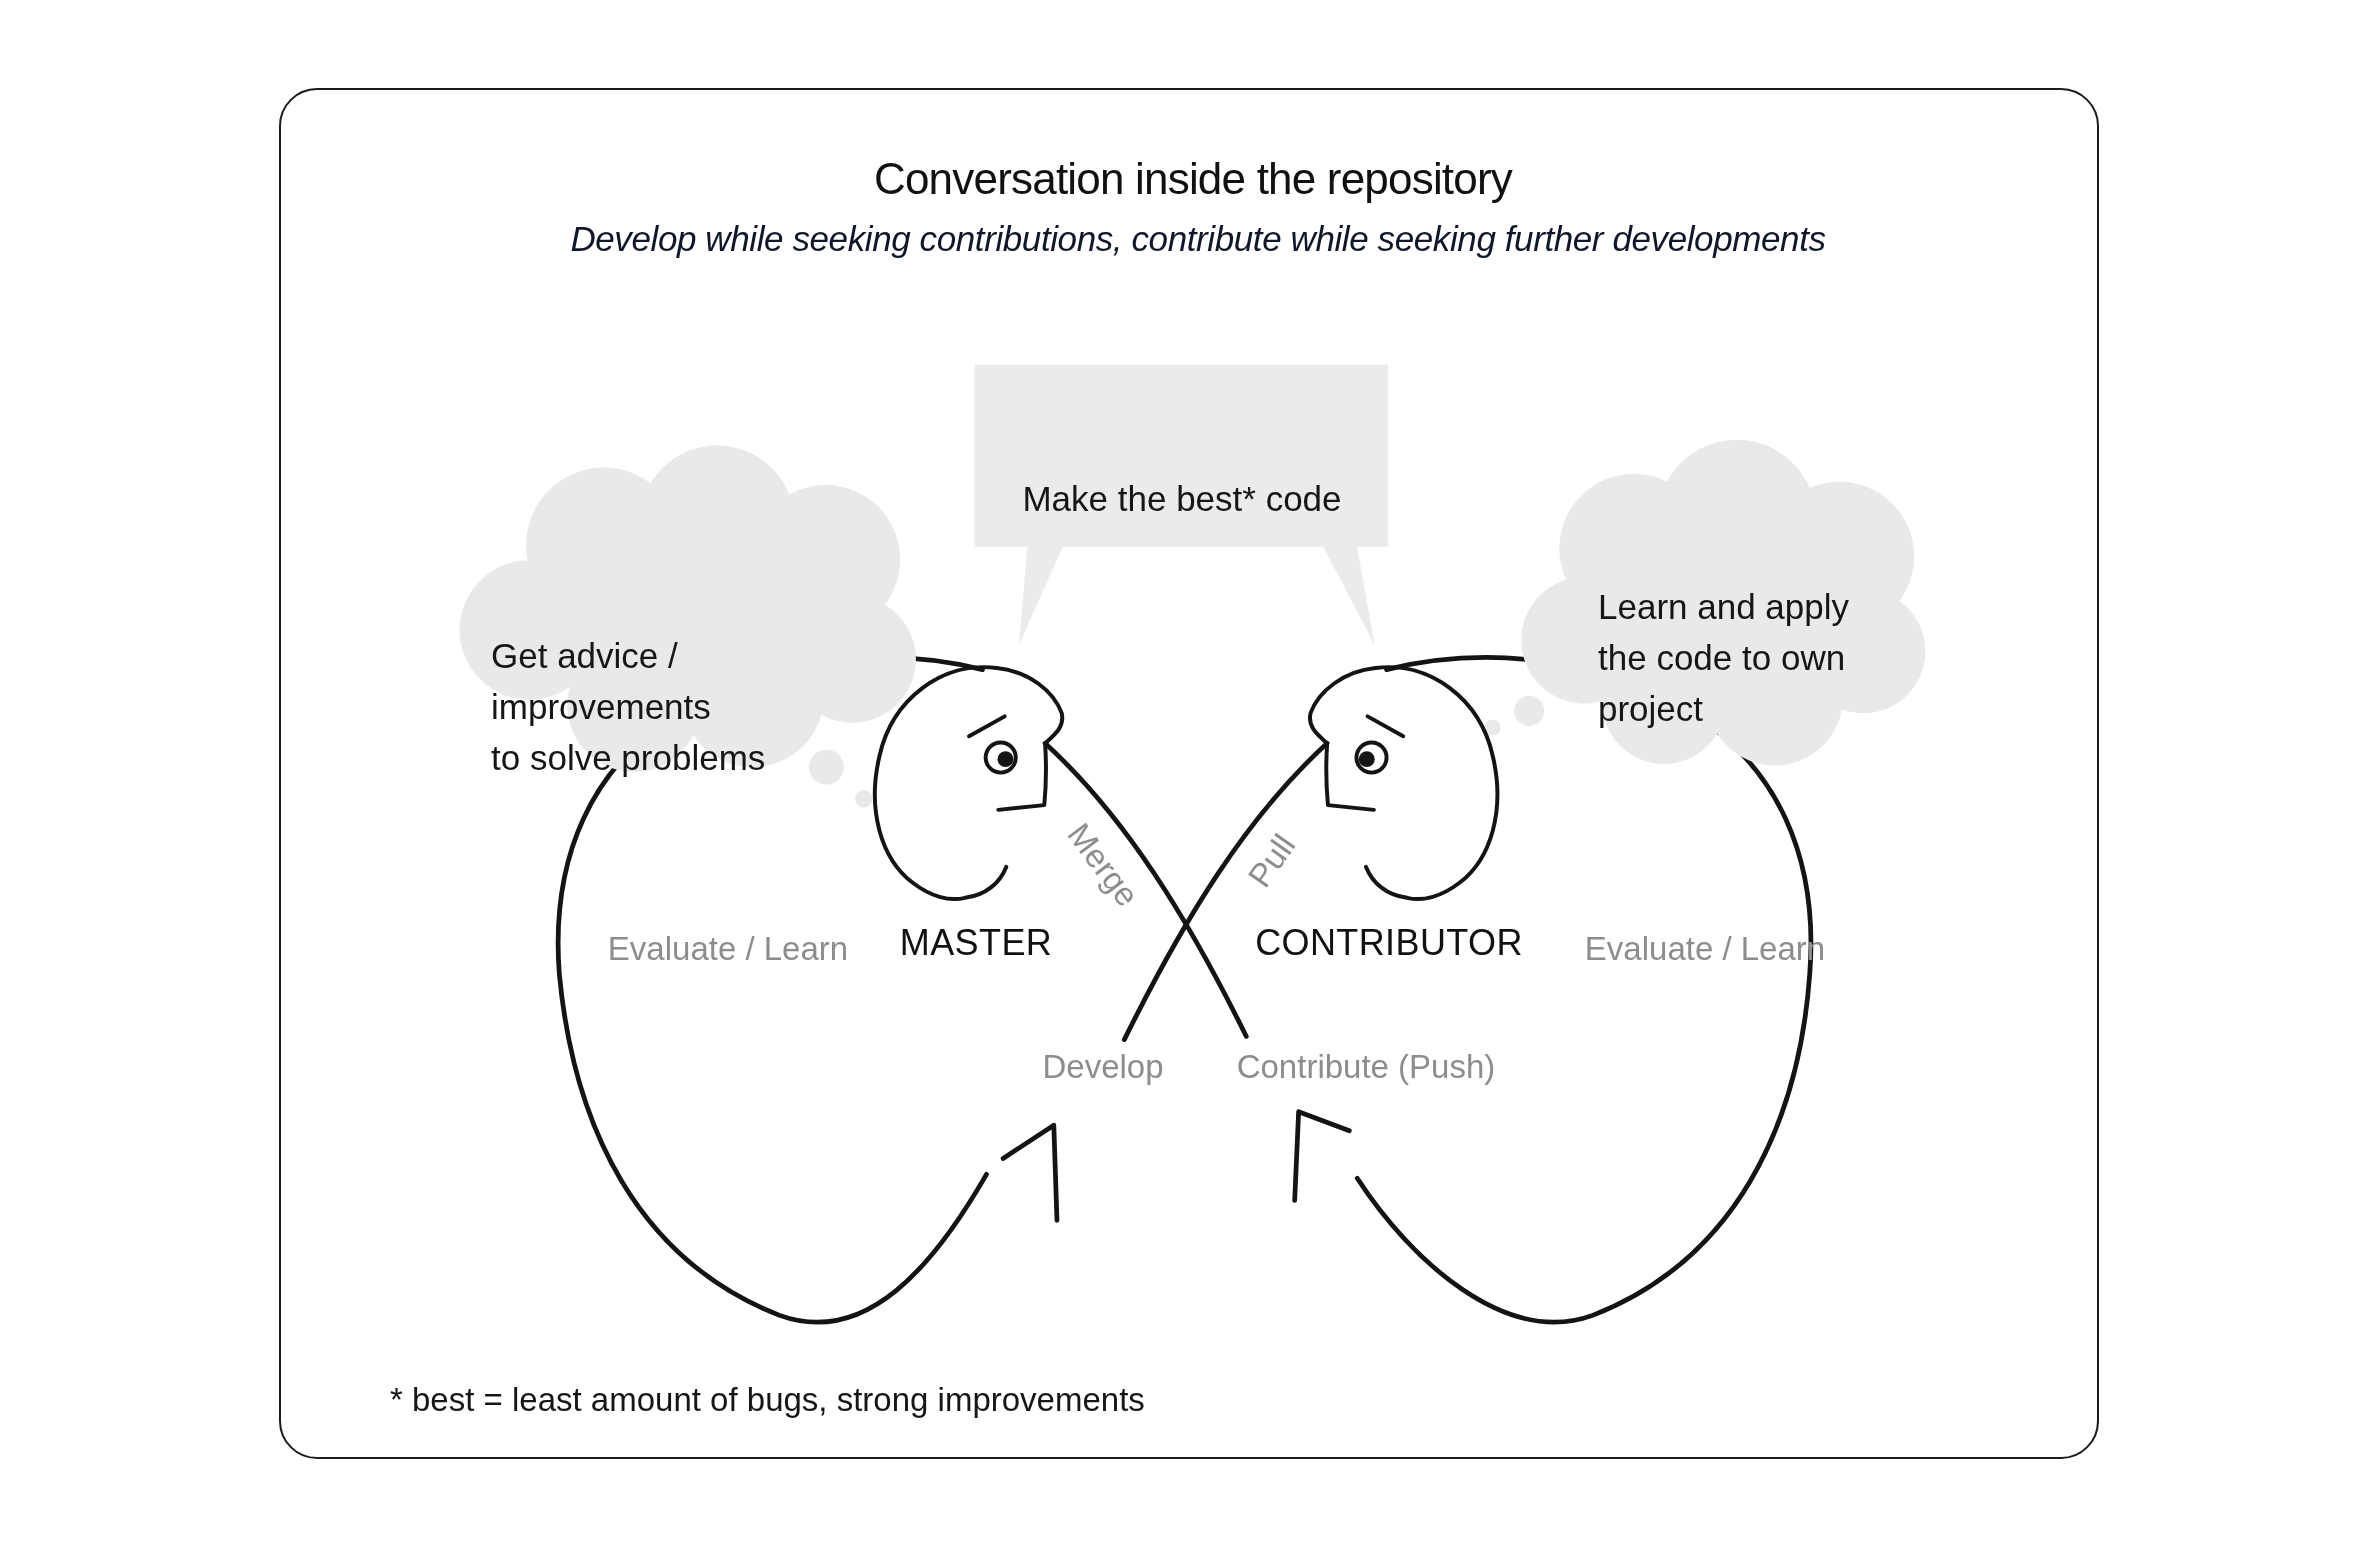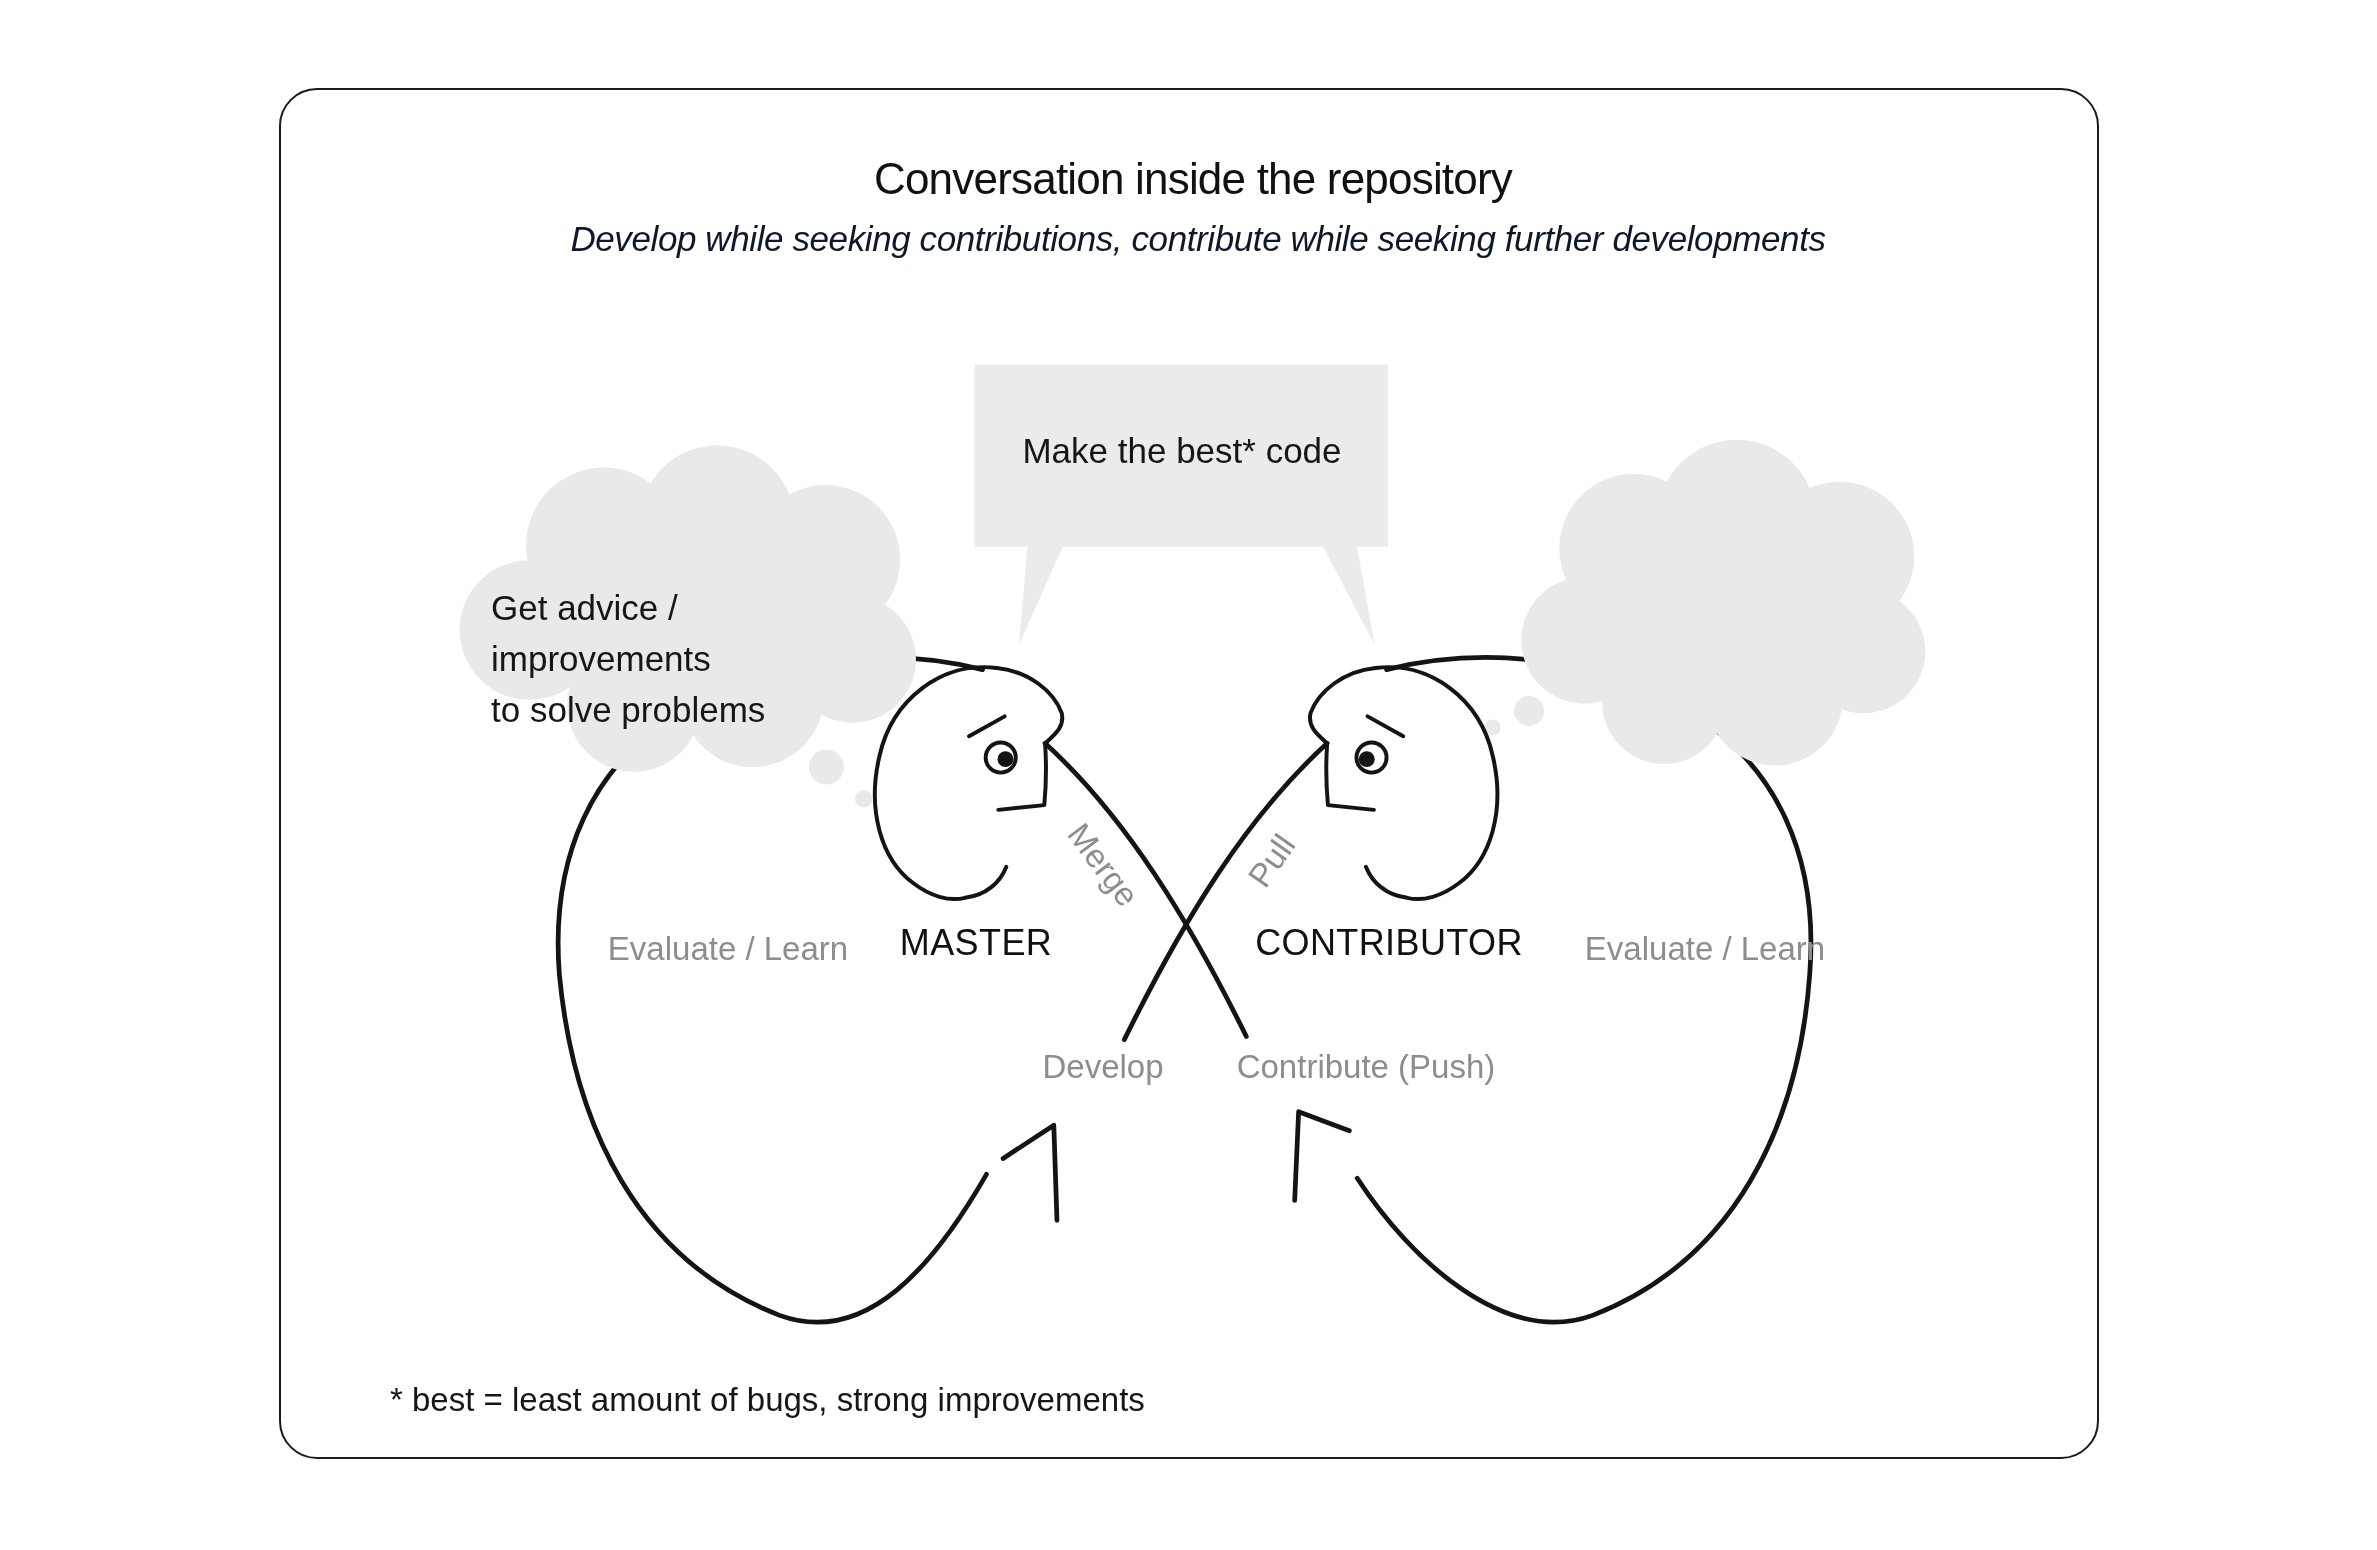--- a/index.html
+++ b/index.html
@@ -6,21 +6,21 @@
   body{width:2377px;height:1550px;overflow:hidden;}
   .canvas{position:relative;width:1889px;height:1550px;background:#ffffff;
           font-family:"Liberation Sans",sans-serif;color:#161616;}
   .art{position:absolute;left:0;top:0;width:2377px;height:1550px;}
   .frame{position:absolute;left:279px;top:88px;width:1816px;height:1367px;
          border:2.4px solid #1c1c1c;border-radius:38px;}
   .lbl{position:absolute;white-space:pre-line;}
   .ctr{transform:translate(-50%,-50%);text-align:center;white-space:nowrap;}
   .t-title{font-size:44px;letter-spacing:-0.8px;color:#111;}
   .t-sub{font-size:35px;font-style:italic;letter-spacing:-0.4px;color:#0f172a;}
-  .t-body{font-size:35px;line-height:51px;color:#161616;}
+  .t-body{font-size:35px;line-height:51px;color:#161616;margin-top:48px;}
   .t-name{font-size:36px;letter-spacing:0.4px;color:#111;}
   .t-gray{font-size:33px;color:#8d8d8d;}
   .t-foot{font-size:33px;color:#161616;white-space:nowrap;}
   .rot-merge{transform:translate(-50%,-50%) rotate(53deg);}
   .rot-pull{transform:translate(-50%,-50%) rotate(-55deg);}
   svg .stroke{fill:none;stroke:#141414;stroke-width:6;stroke-linecap:round;stroke-linejoin:round;}
   svg .stroke-thin{fill:none;stroke:#141414;stroke-width:5;stroke-linecap:round;stroke-linejoin:round;}
   svg .fill-soft{fill:#e9e9e8;stroke:none;}
   svg .fill-bubble{fill:#ebebea;stroke:none;}
 </style>
@@ -112,20 +112,23 @@
 
   <div class="lbl ctr t-title" style="left:1193px;top:179px;">Conversation inside the repository</div>
 
   <div class="lbl ctr t-sub" style="left:1198px;top:239px;">Develop while seeking contributions, contribute while seeking further developments</div>
 
   <div class="lbl ctr t-body" style="left:1182px;top:450px;">Make the best* code</div>
 
   <div class="lbl t-body" style="left:491px;top:582px;width:412px;">Get advice / improvements
 to solve problems</div>
 
+  <div class="lbl t-body" style="left:1598px;top:533px;width:341px;">Learn and apply
+the code to own
+project</div>
 
   <div class="lbl ctr t-name" style="left:976px;top:943px;">MASTER</div>
 
   <div class="lbl ctr t-name" style="left:1389px;top:943px;">CONTRIBUTOR</div>
 
   <div class="lbl ctr t-gray" style="left:728px;top:949px;">Evaluate / Learn</div>
 
   <div class="lbl ctr t-gray" style="left:1705px;top:949px;">Evaluate / Learn</div>
 
   <div class="lbl ctr t-gray" style="left:1103px;top:1067px;">Develop</div>

